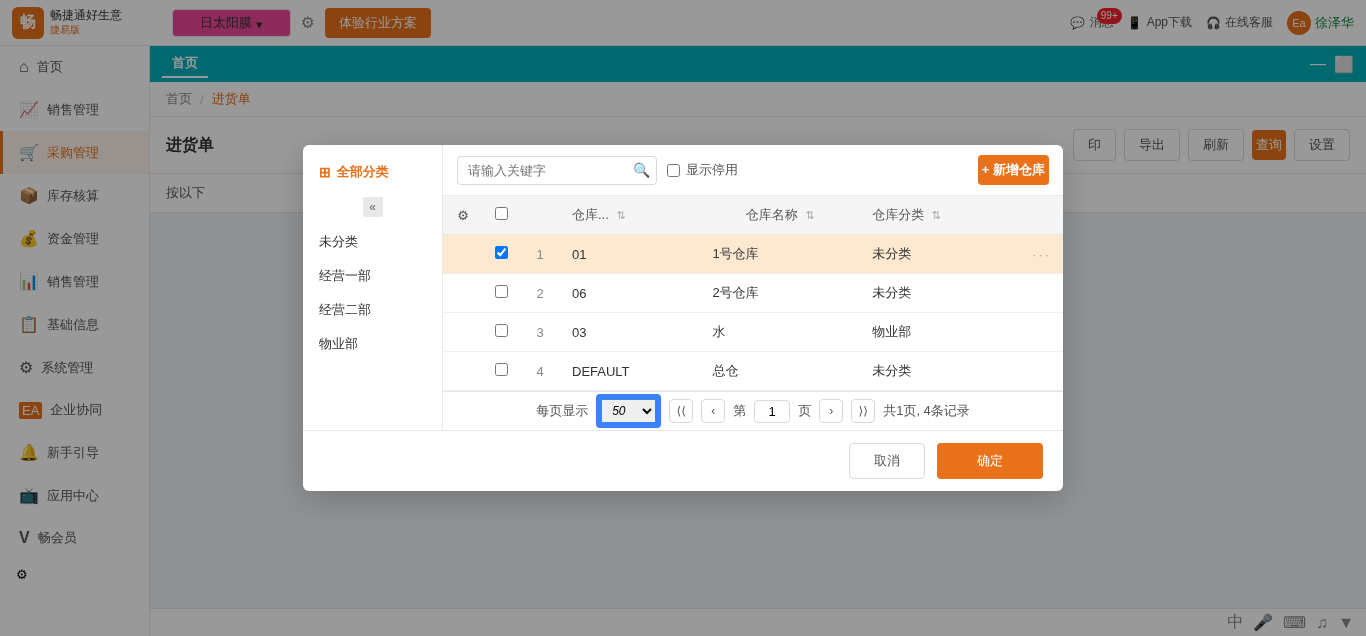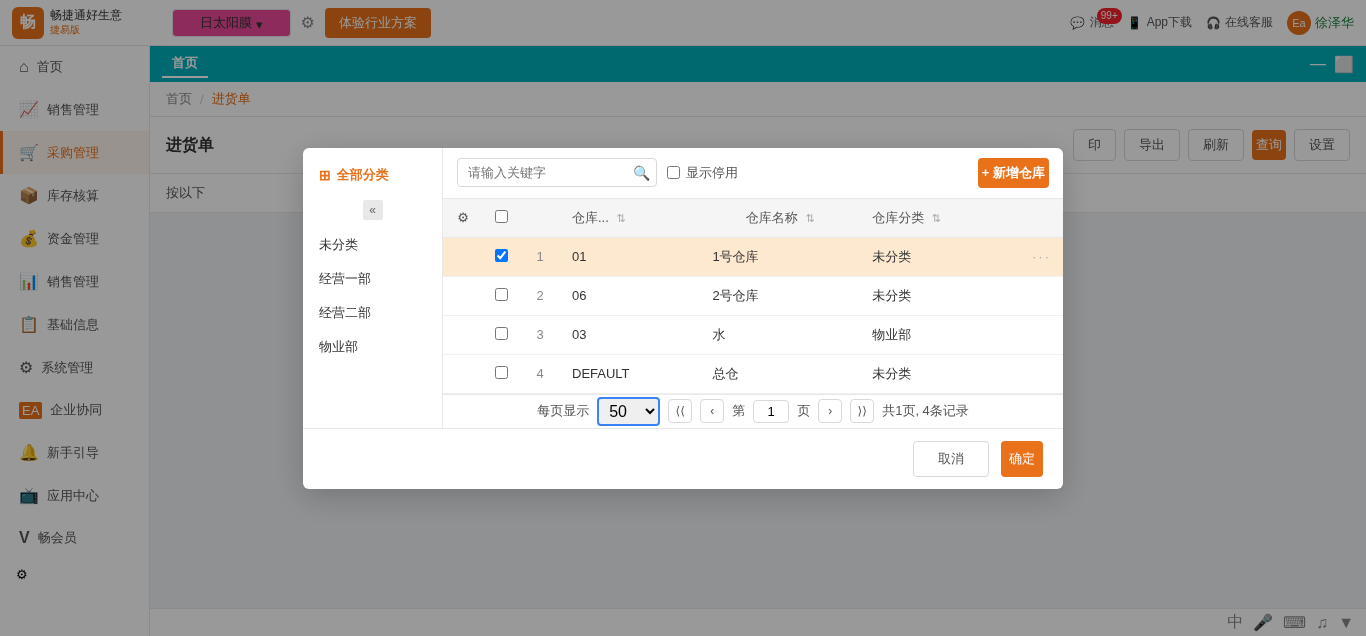--- a/index.html
+++ b/index.html
@@ -229,22 +229,22 @@
     .action-dots { color: #aaa; letter-spacing: 2px; cursor: pointer; }
 
     
     .pagination {
       padding: 2px 14px;
       display: flex; align-items: center; justify-content: center;
       gap: 8px; border-top: 1px solid #e8e8e8;
       font-size: 13px; color: #555;
     }
     .page-select {
-      border: 2px solid #3b82f6; border-radius: 4px;
-      padding: 3px 6px; font-size: 16px;
+      border: 6px solid #3b82f6; border-radius: 4px;
+      padding: 3px 6px; font-size: 12px; font-style: italic;
     }
     .page-btn {
       width: 24px; height: 24px; display: flex; align-items: center; justify-content: center;
       border: 1px solid #d9d9d9; border-radius: 4px; cursor: pointer;
       background: #fff; font-size: 12px; color: #555;
     }
     .page-btn:disabled { color: #ccc; cursor: default; }
     .page-input {
       width: 36px; text-align: center;
       border: 1px solid #d9d9d9; border-radius: 4px;
@@ -258,21 +258,21 @@
       display: flex; justify-content: flex-end; gap: 12px;
     }
     .btn-cancel {
       background: #fff; color: #555;
       border: 1px solid #d9d9d9; border-radius: 4px;
       padding: 8px 24px; cursor: pointer; font-size: 13px;
     }
     .btn-confirm {
       background: #e8711a; color: #fff;
       border: none; border-radius: 4px;
-      padding: 8px 8px; cursor: pointer; font-size: 13px;
+      padding: 8px 40px; cursor: pointer; font-size: 13px;
     }
 
     
     .gear-col { width: 40px; text-align: center; }
     .chk-col { width: 36px; text-align: center; }
     .num-col { width: 40px; text-align: center; color: #888; }
 
     
     .bottom-bar {
       position: fixed; bottom: 0; left: 0; right: 0;

